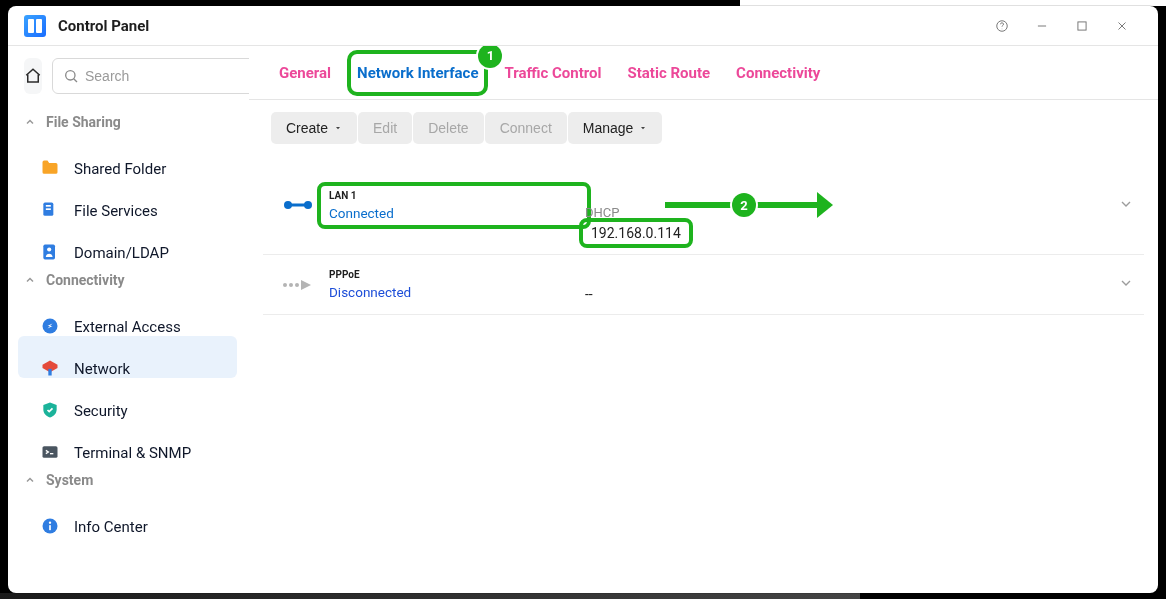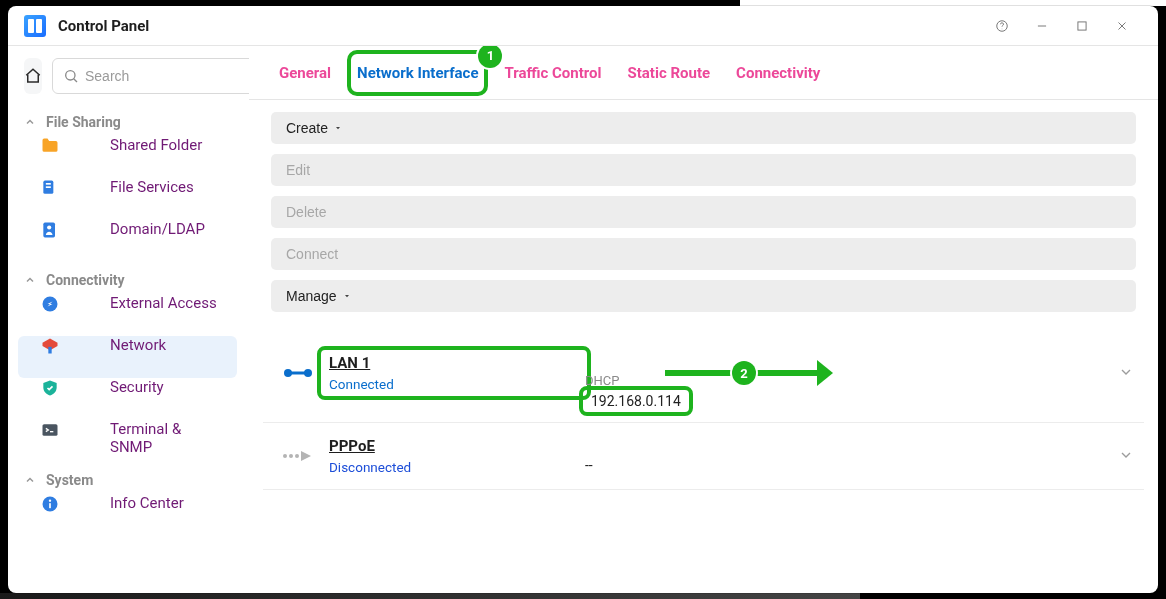--- a/index.html
+++ b/index.html
@@ -88,28 +88,27 @@
   .sidebar-inner::-webkit-scrollbar-thumb { background:#c9c9c9; border-radius:4px;}
   .section-head {
     display:flex; align-items:center;
     padding:10px 16px 6px;
     color:#8a8a8a; font-weight:700; font-size:14px;
     cursor:pointer;
     user-select:none;
   }
   .section-head svg { width:12px; height:12px; margin-right:10px;}
   .side-item {
-    display:flex; align-items:flex-start;
+    display:flex; align-items:flex-end;
     height:42px; padding:0 16px 0 22px;
     margin:0 10px;
     border-radius:6px;
     cursor:pointer;
     font-size:15px;
-    color:#701a75;
-    gap:36px;
+    color:#0f172a;
   }
   .side-item.active { background:#e9f2fc; }
   .side-item .mi { width:20px; height:20px; margin-right:14px; display:flex; align-items:center; justify-content:center;}
   .side-item .mi svg { width:20px; height:20px; }
 
   
   .main { flex:1; display:flex; flex-direction:column; overflow:hidden;}
   .tabs {
     display:flex; gap:22px; padding:0 28px; height:54px; align-items:center;
     border-bottom:1px solid #e5e5e5;
@@ -129,21 +128,21 @@
     position:absolute;
     top:-14px; right:-22px;
     width:24px; height:24px; border-radius:50%;
     background:#1eb31e; color:#fff;
     display:flex; align-items:center; justify-content:center;
     font-weight:700; font-size:13px;
     box-shadow:0 0 0 2px #fff;
     z-index:3;
   }
   .toolbar {
-    display:flex; gap:10px; padding:12px 22px;flex-direction:column;
+    display:flex; gap:1px; padding:12px 22px;
   }
   .btn {
     height:32px; padding:0 14px; border-radius:5px;
     border:1px solid transparent; background:#ededed;
     display:inline-flex; align-items:center; gap:6px;
     font-size:14px; color:#222; cursor:pointer;
   }
   .btn.disabled { color:#a7a7a7; cursor:default;}
   .btn .caret { width:8px; height:8px; }
   .list { padding:0 14px; }
@@ -151,21 +150,21 @@
     display:flex; align-items:center;
     border-bottom:1px solid #ececec;
     padding:12px 10px 12px 10px;
     position:relative;
     cursor:pointer;
   }
   .row .iface-icon { width:50px; display:flex; align-items:center; justify-content:center; }
   .row .col1 { width:262px; }
   .row .col2 { width:330px; font-size:13px; color:#222; }
   .row .chev { margin-left:auto; color:#9c9c9c; }
-  .iface-name { font-weight:700; font-size:15px; margin-bottom:4px;text-decoration:underline;}
+  .iface-name { font-weight:700; font-size:10px; margin-bottom:4px;}
   .iface-status { font-size:13.5px; }
   .iface-status.connected { color:#0a6ecc; }
   .iface-status.disconnected { color:#1d4ed8; }
   .row .mode { color:#8a8a8a; font-size:13px; margin-bottom:4px;margin-top:37px;}
   .row .ip { font-size:14px; }
 
   
   .anno-box-green {
     outline:4px solid #1eb31e;
     outline-offset:2px;

